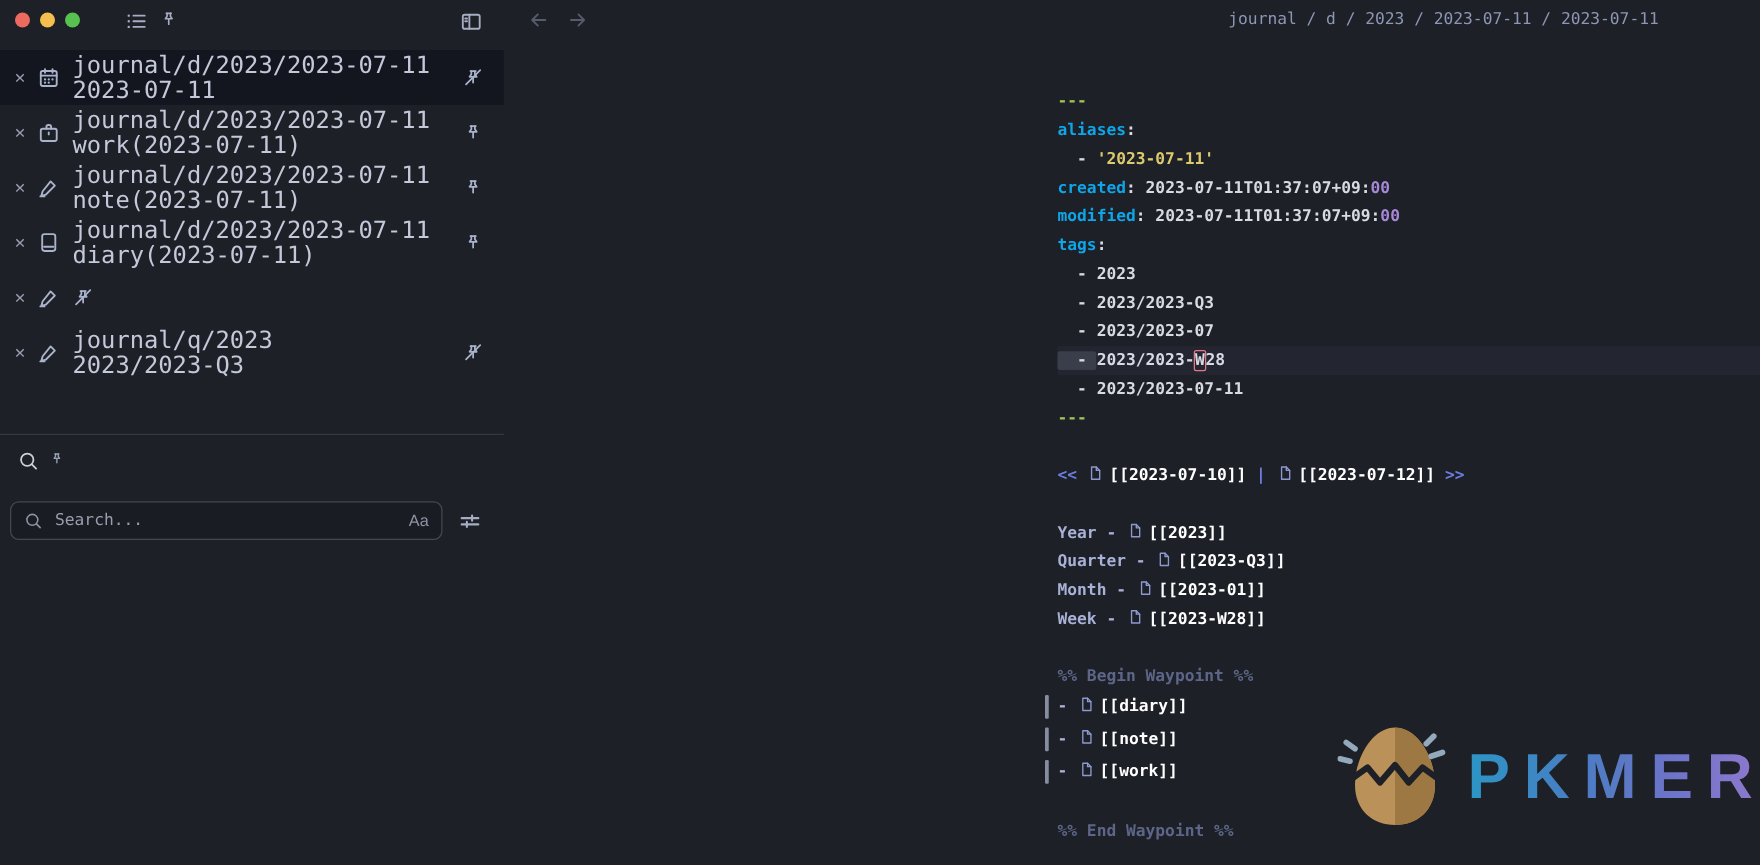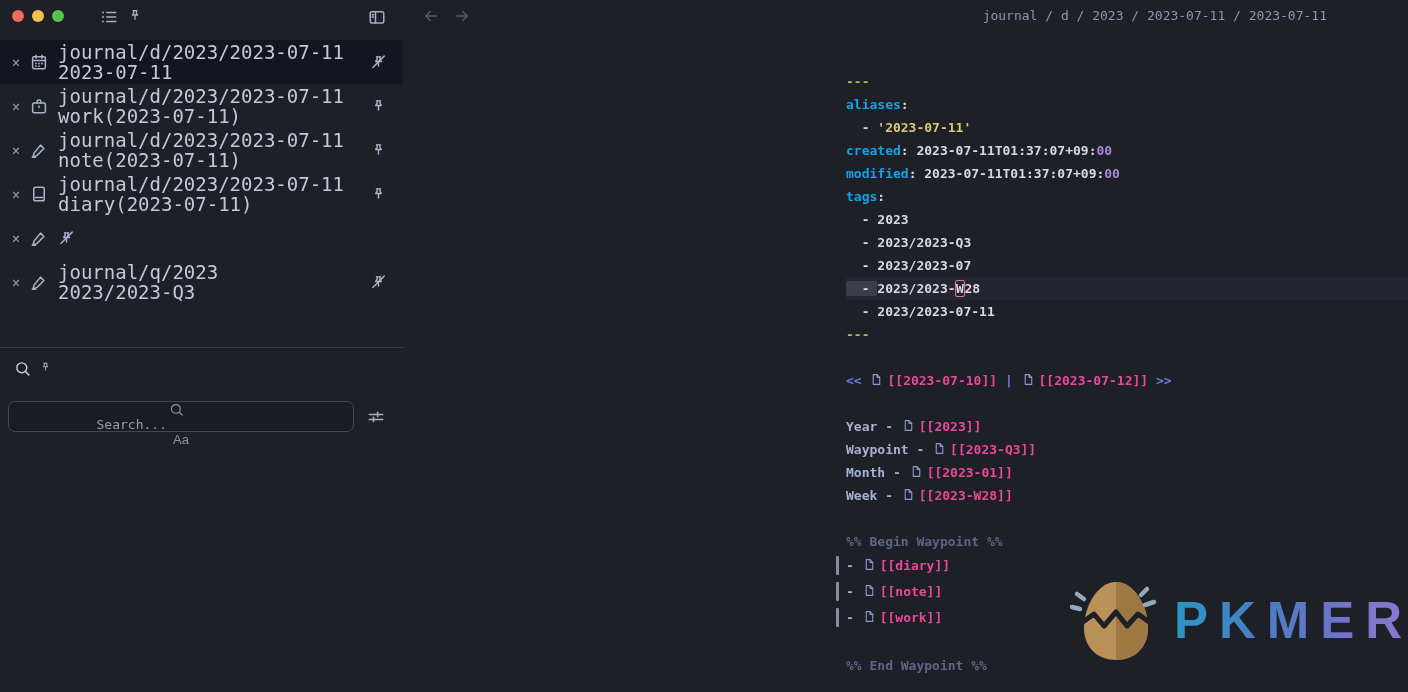--- a/index.html
+++ b/index.html
@@ -47,21 +47,21 @@
   .sb-divider { position:absolute; top:347px; left:0; width:403px; height:1px; background:#343846; }
 
   .search-header { position:absolute; top:360px; left:14px; display:flex; align-items:flex-start; gap:8px; }
   .sh-search { width:17px; height:17px; color:#ccd0da; }
   .sh-pin { width:13px; height:13px; color:#9aa2ba; margin-top:1px; }
   .sh-search svg,.sh-pin svg{ width:100%; height:100%; }
 
   .search-box {
     position:absolute; top:401px; left:8px; width:346px; height:31px;
     border:1px solid #424757; border-radius:7px; background:#1a1c23;
-    display:flex; align-items:center; padding:0 10px;flex-direction:column;
+    display:flex; align-items:center; padding:0 10px;
   }
   .search-box .mag { width:15px; height:15px; color:#8d93a2; margin-right:10px; }
   .search-box .mag svg{ width:100%; height:100%; }
   .search-input {
     flex:1; background:transparent; border:none; outline:none;
     font-family:"DejaVu Sans Mono", monospace; font-size:13px; color:#c4c9da;
   }
   .search-input::placeholder { color:#989eac; }
   .match-case { font-size:13px; color:#8d93a2; font-family:"Liberation Sans", sans-serif; }
   .filter-btn { position:absolute; top:407px; left:366px; width:20px; height:20px; color:#a6adc2; }
@@ -82,21 +82,21 @@
     background:#868da0; border-radius:1px;
   }
   .seg-hr { color:#9ec158; }
   .seg-key { color:#0ea5e9; }
   .seg-punct { color:#d7dae2; }
   .seg-plain { color:#d7dae2; }
   .seg-string { color:#ddca6e; }
   .seg-number { color:#a788d8; }
   .seg-accent { color:#6d7ce0; }
   .seg-fg { color:#a9b1d6; }
-  .seg-wikilink { color:#ec4899; cursor:pointer; }
+  .seg-wikilink { color:#ffffff; cursor:pointer; }
   .seg-comment { color:#5d6688; }
   .seg-indent { background:#3a3e4a; border-radius:2px; }
   .seg-cursor {
     color:#d7dae2; border:1.5px solid #e87884; border-radius:2px;
     margin:0 -1px; padding:0 .5px;
   }
   .file-ic { display:inline-block; width:13px; height:15px; color:#8e99d0;
     vertical-align:-2px; margin:0 4px 0 1px; }
   .file-ic svg{ width:100%; height:100%; }
 
@@ -335,21 +335,21 @@
           <path d="M13 3v5h5"></path>
         </svg></span><span class="seg-wikilink">[[2023-07-10]]</span><span class="seg-accent"> | </span><span class="file-ic"><svg viewBox="0 0 24 24" fill="none" stroke="currentColor" stroke-width="2" stroke-linecap="round" stroke-linejoin="round">
           <path d="M6 3h7l5 5v13H6z"></path>
           <path d="M13 3v5h5"></path>
         </svg></span><span class="seg-wikilink">[[2023-07-12]]</span><span class="seg-accent"> &gt;&gt;</span></div>
     <div class="ed-line"></div>
     <div class="ed-line"><span class="seg-fg">Year - </span><span class="file-ic"><svg viewBox="0 0 24 24" fill="none" stroke="currentColor" stroke-width="2" stroke-linecap="round" stroke-linejoin="round">
           <path d="M6 3h7l5 5v13H6z"></path>
           <path d="M13 3v5h5"></path>
         </svg></span><span class="seg-wikilink">[[2023]]</span></div>
-    <div class="ed-line"><span class="seg-fg">Waypoint - </span><span class="file-ic"><svg viewBox="0 0 24 24" fill="none" stroke="currentColor" stroke-width="2" stroke-linecap="round" stroke-linejoin="round">
+    <div class="ed-line"><span class="seg-fg">Quarter - </span><span class="file-ic"><svg viewBox="0 0 24 24" fill="none" stroke="currentColor" stroke-width="2" stroke-linecap="round" stroke-linejoin="round">
           <path d="M6 3h7l5 5v13H6z"></path>
           <path d="M13 3v5h5"></path>
         </svg></span><span class="seg-wikilink">[[2023-Q3]]</span></div>
     <div class="ed-line"><span class="seg-fg">Month - </span><span class="file-ic"><svg viewBox="0 0 24 24" fill="none" stroke="currentColor" stroke-width="2" stroke-linecap="round" stroke-linejoin="round">
           <path d="M6 3h7l5 5v13H6z"></path>
           <path d="M13 3v5h5"></path>
         </svg></span><span class="seg-wikilink">[[2023-01]]</span></div>
     <div class="ed-line"><span class="seg-fg">Week - </span><span class="file-ic"><svg viewBox="0 0 24 24" fill="none" stroke="currentColor" stroke-width="2" stroke-linecap="round" stroke-linejoin="round">
           <path d="M6 3h7l5 5v13H6z"></path>
           <path d="M13 3v5h5"></path>

